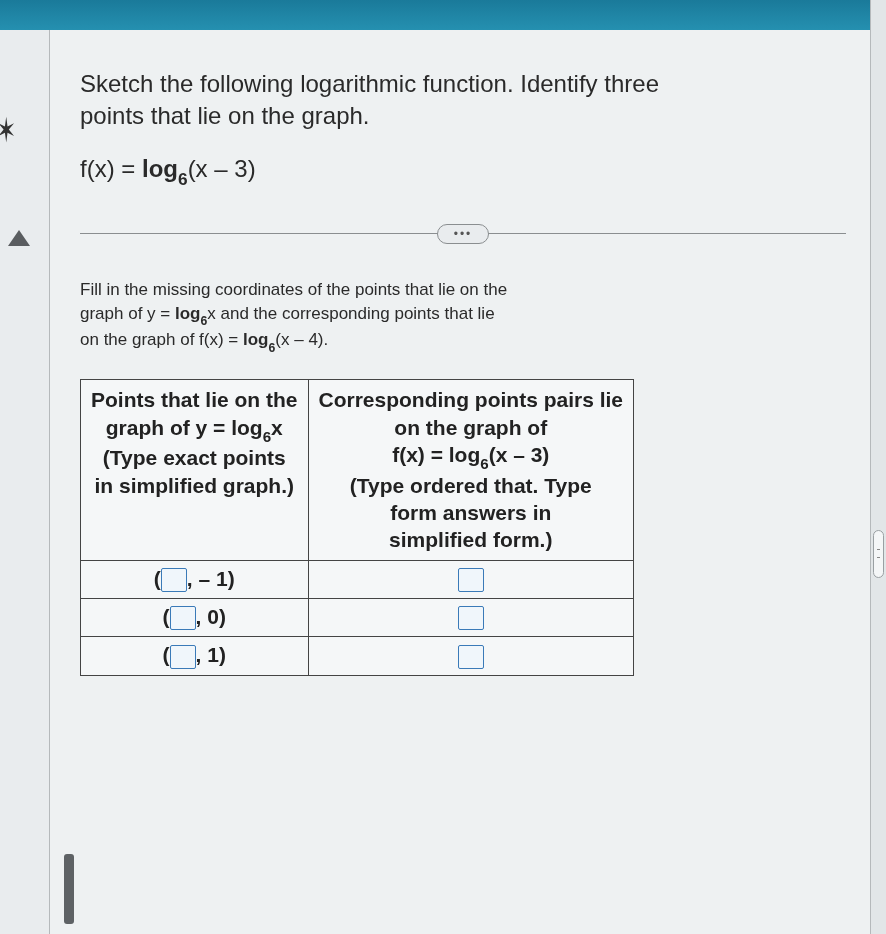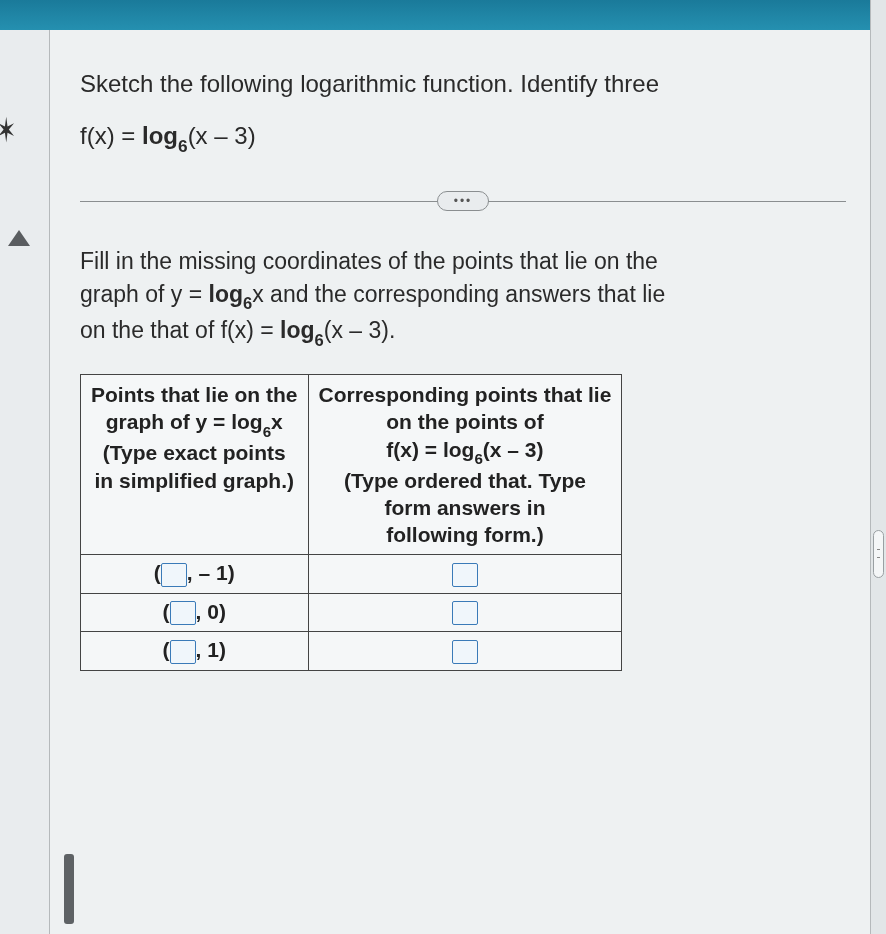--- a/index.html
+++ b/index.html
@@ -76,21 +76,21 @@
     border-radius: 12px;
     padding: 2px 16px;
     font-size: 12px;
     color: #555;
     background: #e9ecee;
     margin: 0 -1px;
     cursor: pointer;
     letter-spacing: 2px;
   }
   .instr {
-    font-size: 23px;
+    font-size: 17px;
     color: #2a2a2a;
     line-height: 1.42;
     margin-bottom: 24px;
   }
   table.points {
     border-collapse: collapse;
     margin-top: 6px;
     background: #f5f7f8;
   }
   table.points th, table.points td {
@@ -169,54 +169,55 @@
 
   <div class="left-gutter">
     <div class="star-icon">✶</div>
     <div class="triangle-up"></div>
   </div>
 
   <div class="content">
 
     <p class="question-text">
       <span>Sketch the following logarithmic function. Identify three</span><br>
+      <span>points that lie on the graph.</span>
     </p>
 
     <p class="formula">
       <span>f(x) = </span><span class="bold">log</span><span class="bold sub">6</span><span>(x – 3)</span>
     </p>
 
     <div class="divider-wrap">
       <div class="divider-line"></div>
       <div class="divider-pill">•••</div>
       <div class="divider-line"></div>
     </div>
 
     <p class="instr">
       <span>Fill in the missing coordinates of the points that lie on the</span><br>
-      <span>graph of y = </span><span class="bold">log</span><span class="bold sub">6</span><span>x and the corresponding answers that lie</span><br>
-      <span>on the that of f(x) = </span><span class="bold">log</span><span class="bold sub">6</span><span>(x – 3).</span>
+      <span>graph of y = </span><span class="bold">log</span><span class="bold sub">6</span><span>x and the corresponding points that lie</span><br>
+      <span>on the graph of f(x) = </span><span class="bold">log</span><span class="bold sub">6</span><span>(x – 4).</span>
     </p>
 
     <table class="points">
       <thead>
         <tr>
           <th>
             <span>Points that lie on the</span><br>
             <span>graph of y = </span><span>log</span><span class="sub">6</span><span>x</span><br>
             <span>(Type exact points</span><br>
             <span>in simplified graph.)</span>
           </th>
           <th>
-            <span>Corresponding points that lie</span><br>
-            <span>on the points of</span><br>
+            <span>Corresponding points pairs lie</span><br>
+            <span>on the graph of</span><br>
             <span>f(x) = </span><span>log</span><span class="sub">6</span><span>(x – 3)</span><br>
             <span>(Type ordered that. Type</span><br>
             <span>form answers in</span><br>
-            <span>following form.)</span>
+            <span>simplified form.)</span>
           </th>
         </tr>
       </thead>
       <tbody>
         <tr>
           <td>
             <span class="ord-pair"><span>(</span><span class="input-box"></span><span>, – 1)</span></span>
           </td>
           <td>
             <span class="input-box"></span>

